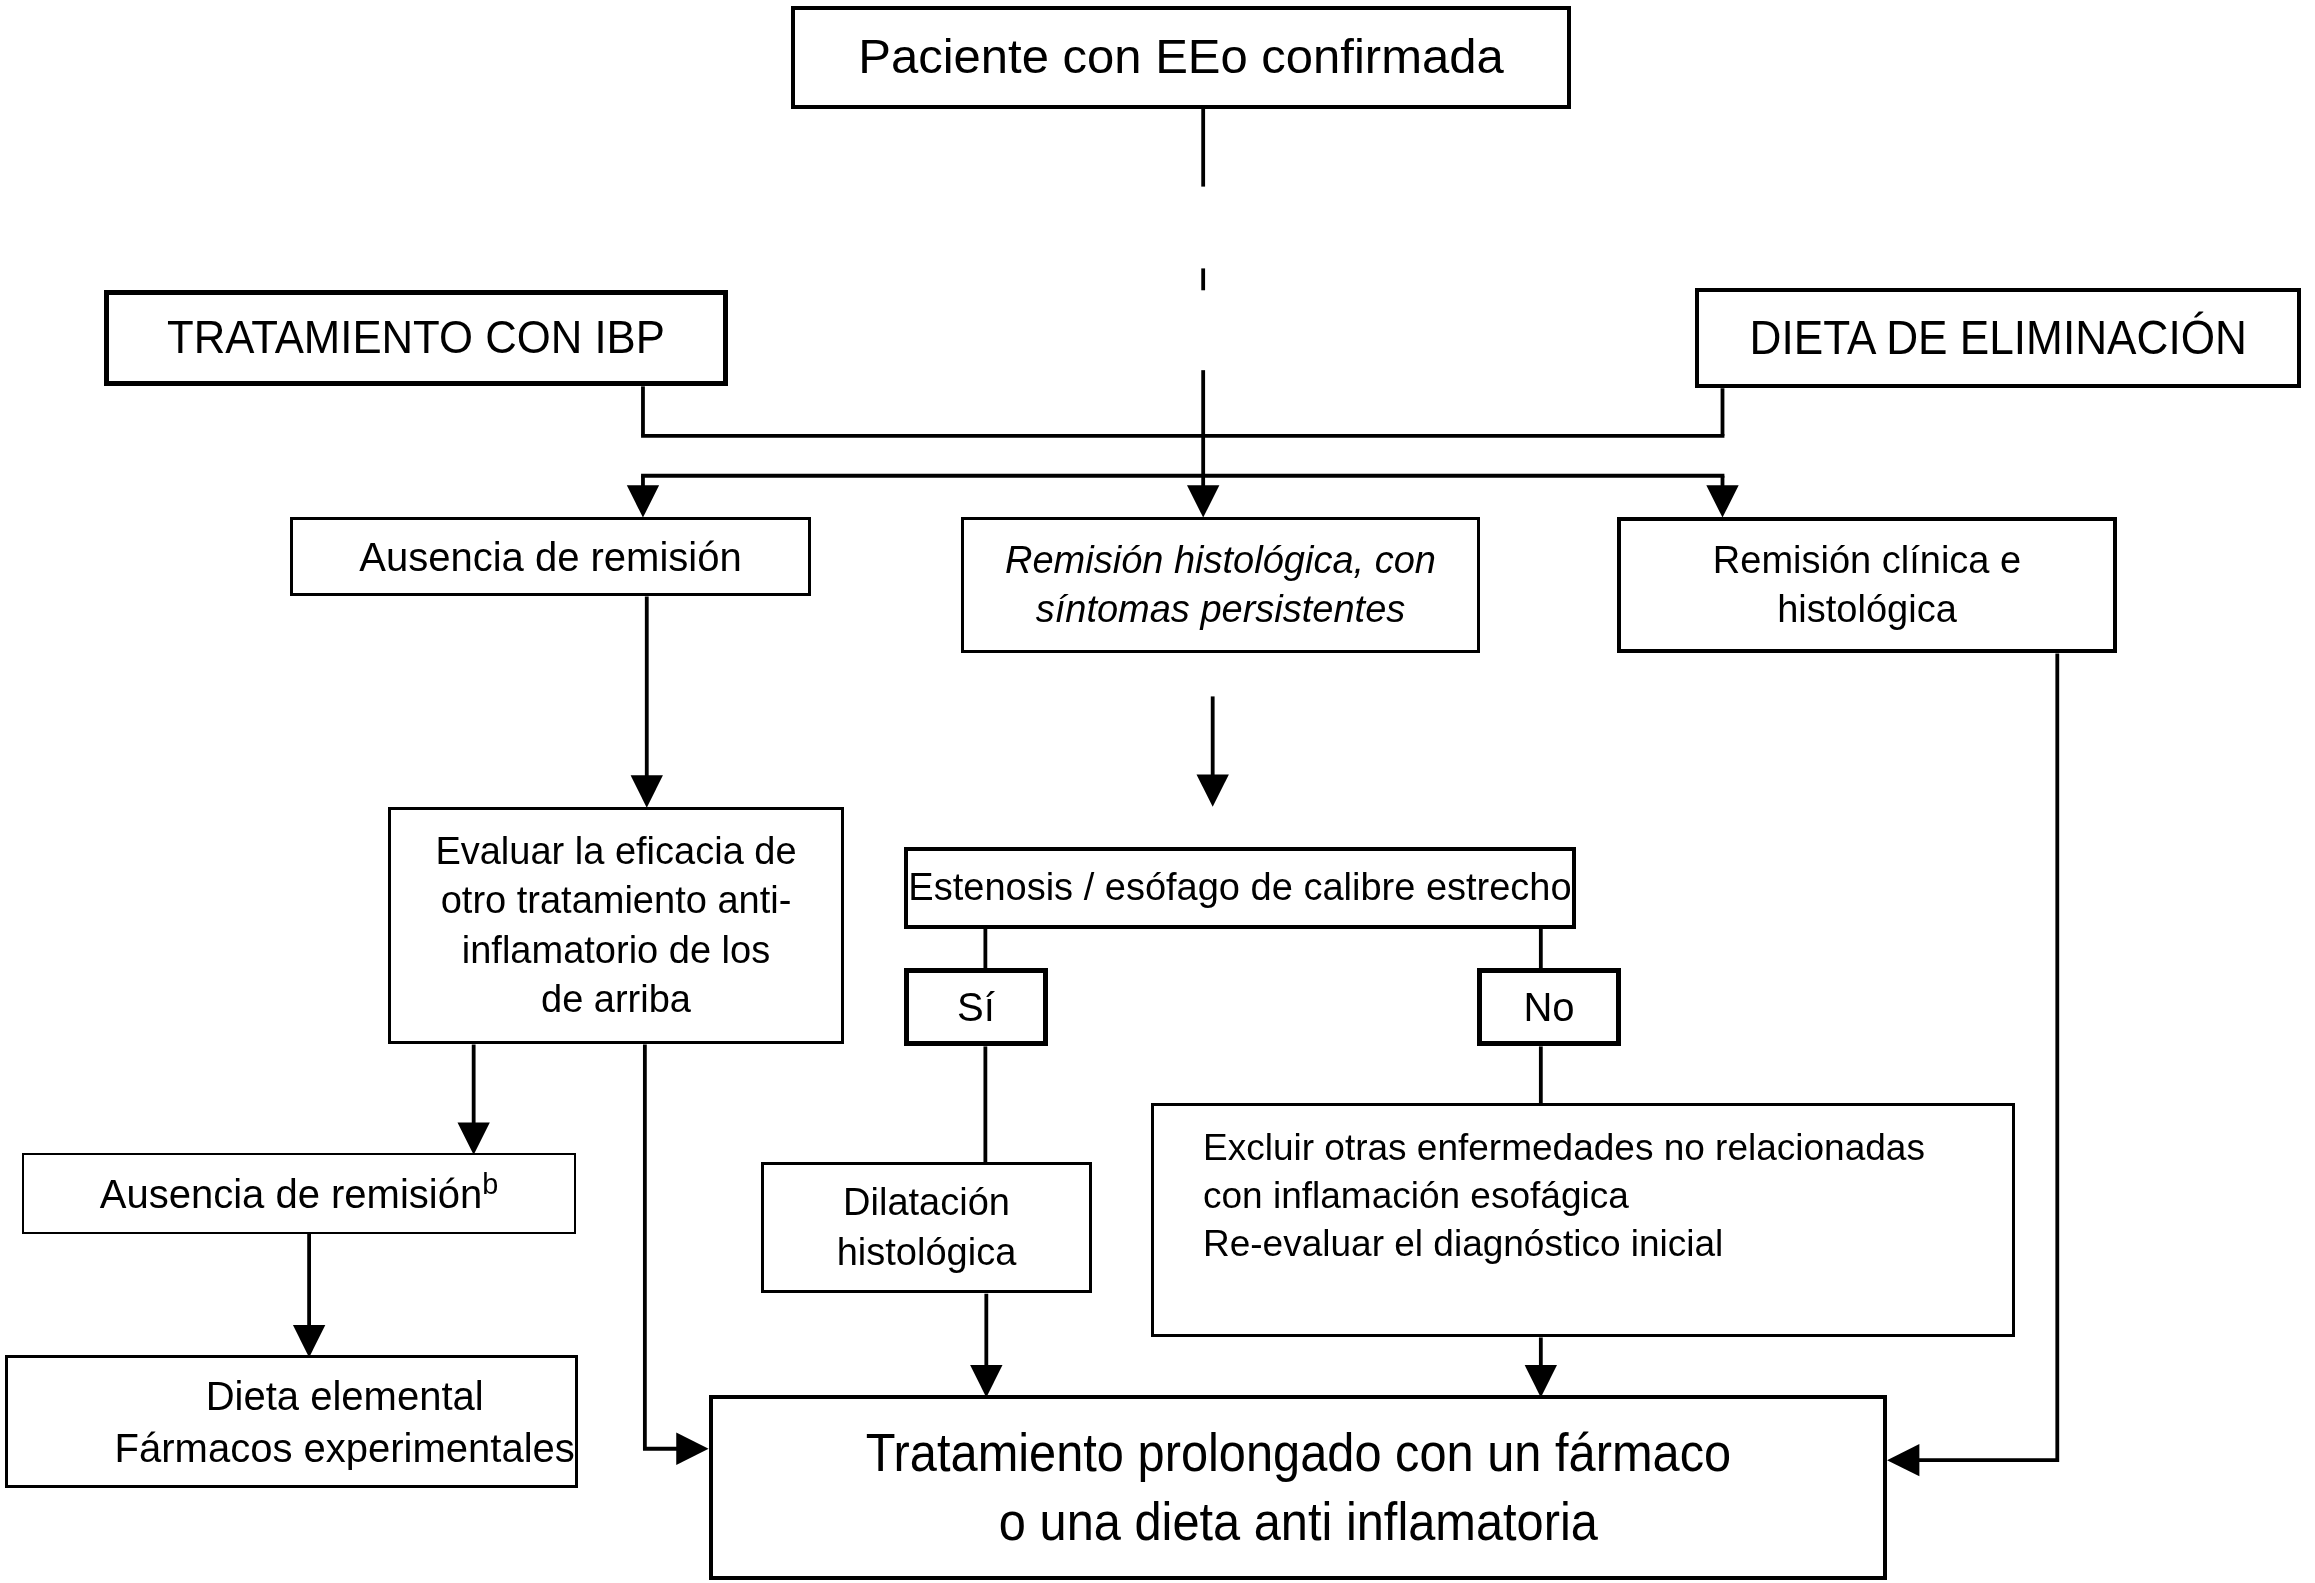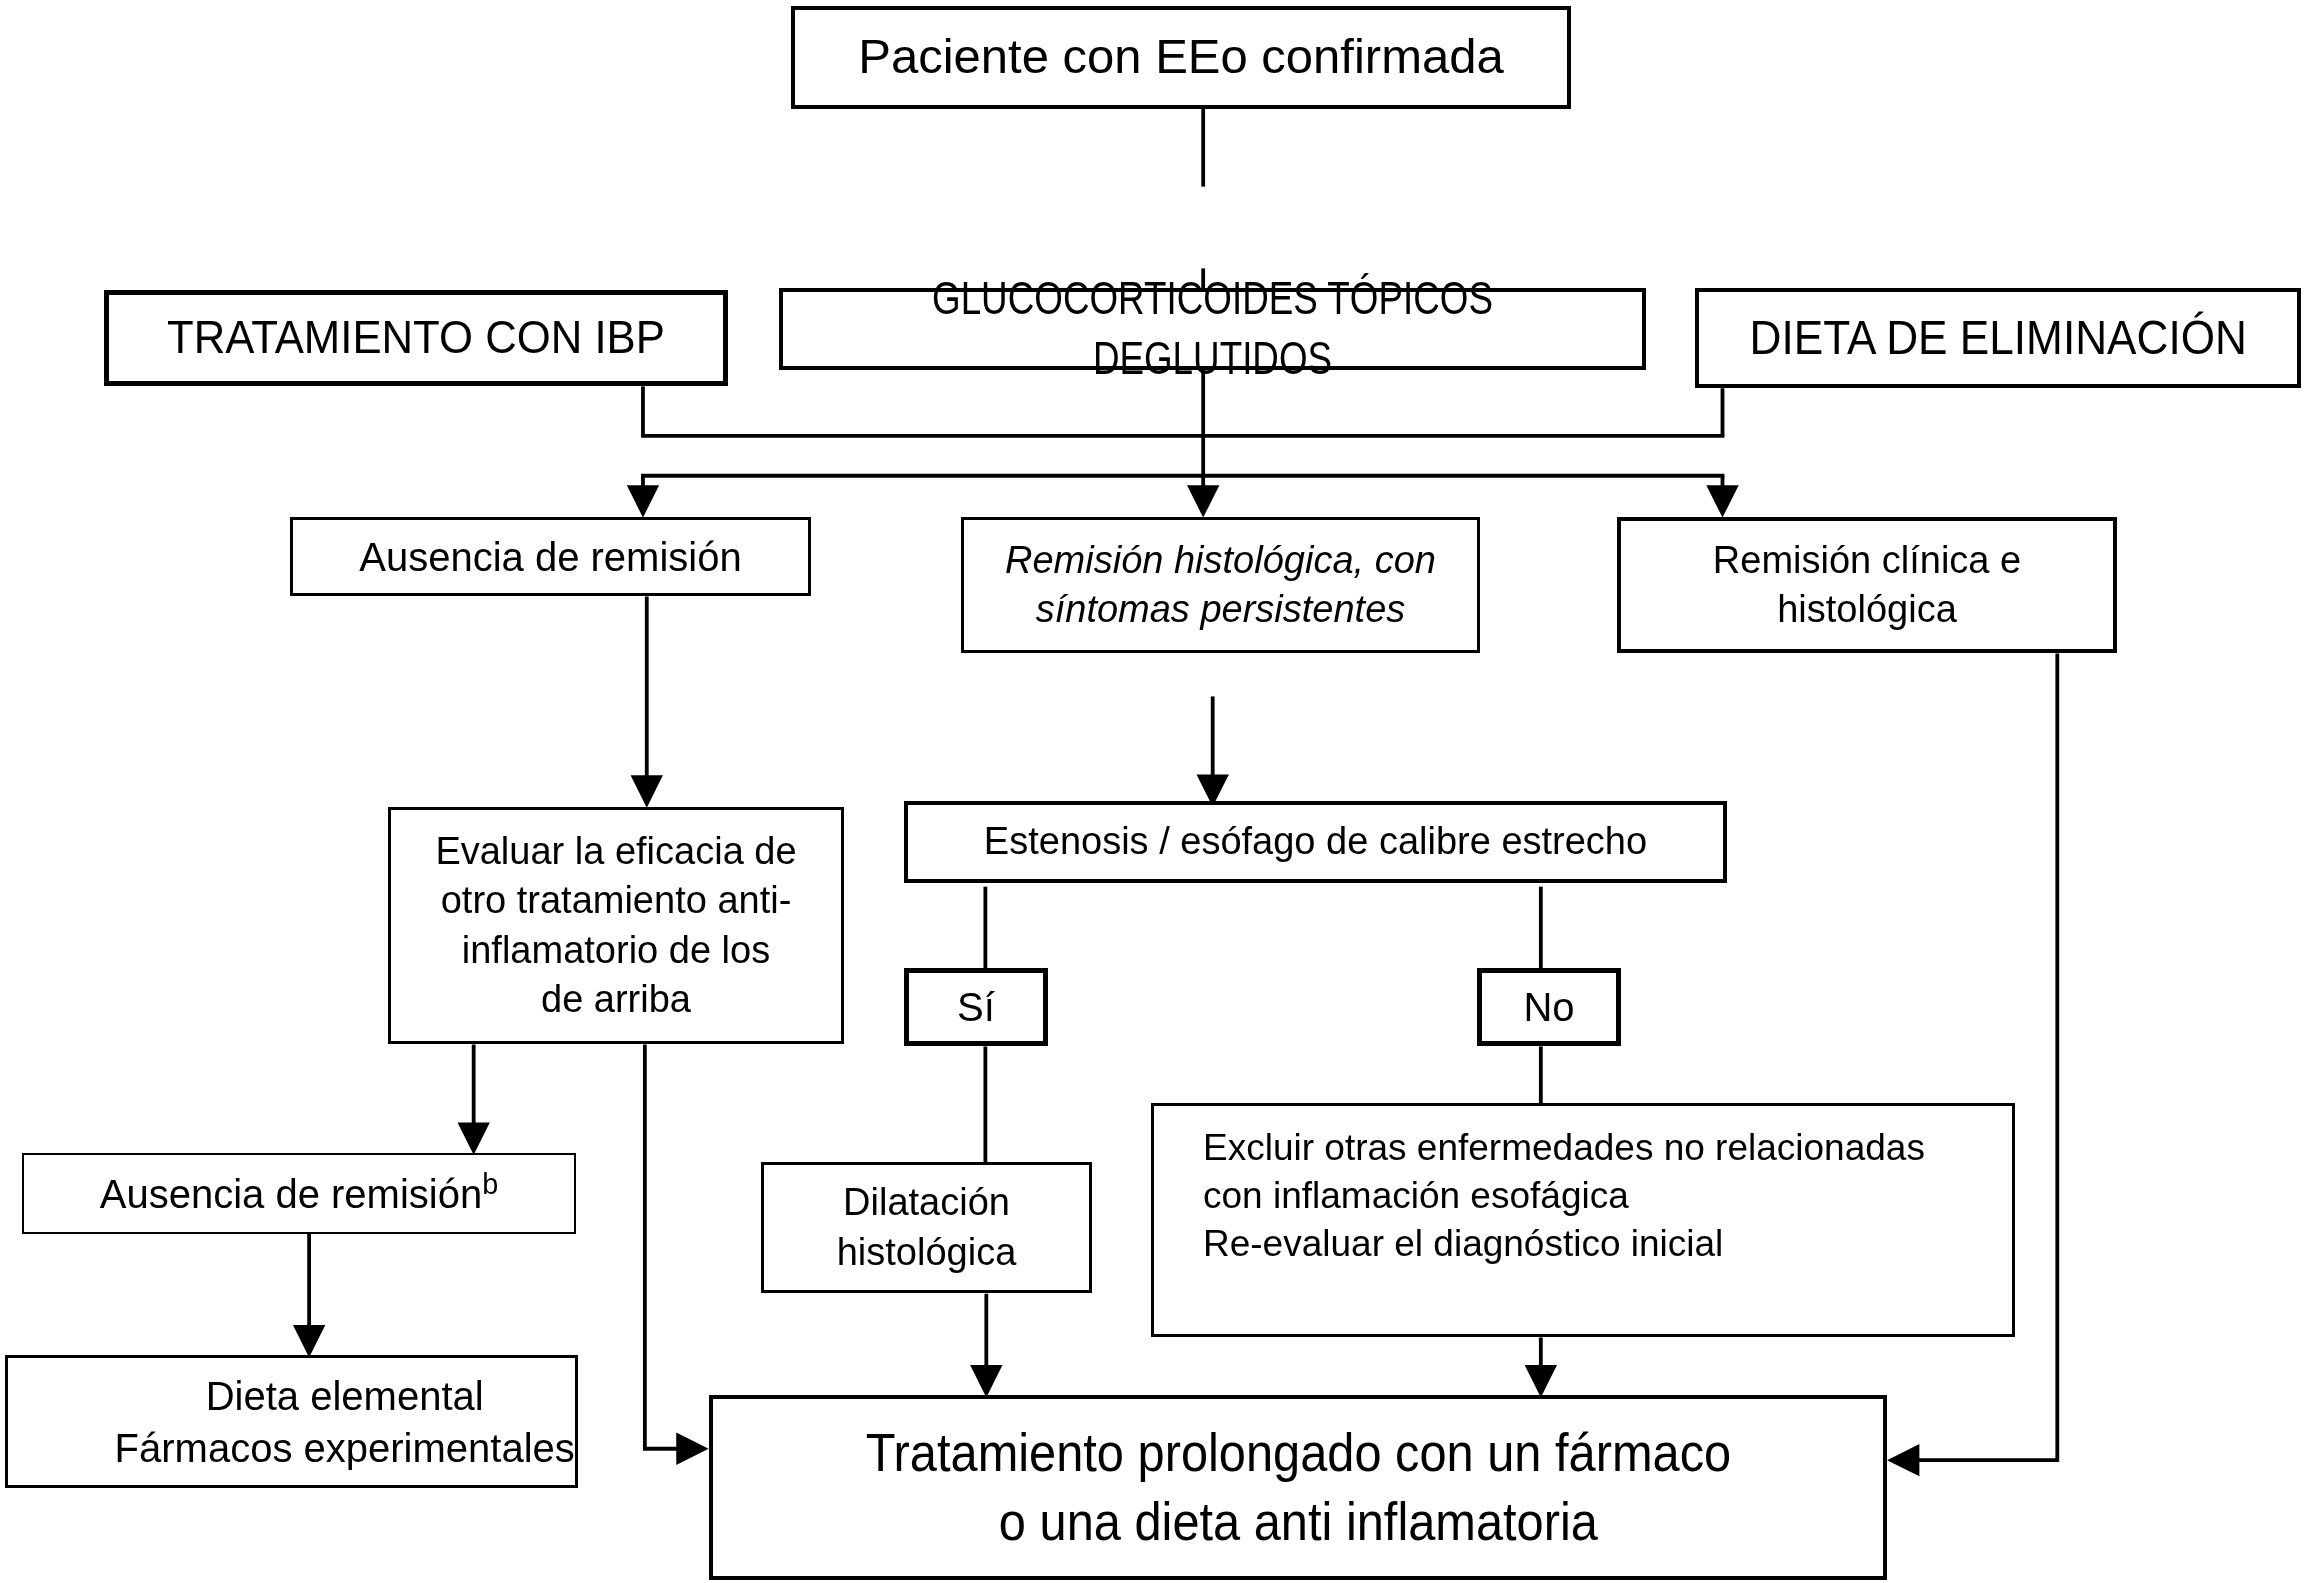--- a/index.html
+++ b/index.html
@@ -35,21 +35,21 @@
   #n-consider  {left:535px; top:185px; width:1333px; height:84px;  border-width:4.8px; font-size:40px;}
   #n-ibp       {left:104px; top:290px; width:624px;  height:96px; border-width:5.7px; font-size:46px;}
   #n-gluco     {left:779px; top:288px; width:867px;  height:82px;  border-width:4.8px; font-size:46px;}
   #n-dieta     {left:1695px;top:288px; width:606px;  height:100px; border-width:4.8px; font-size:48px;}
   
   #n-ausencia1 {left:290px; top:517px; width:521px;  height:79px;  font-size:40px;}
   #n-histo     {left:961px;top:517px; width:519px;  height:136px; font-size:38px;font-style:italic;}
   #n-clinica   {left:1617px;top:517px; width:500px;  height:136px; border-width:4.8px; font-size:38px;}
   
   #n-evaluar   {left:388px; top:807px; width:456px;  height:237px; font-size:38px;}
-  #n-estenosis {left:904px; top:801px; width:823px;  height:82px;  border-width:4.8px; font-size:38px;}
+  #n-estenosis {left:904px; top:847px; width:672px;  height:82px;  border-width:4.8px; font-size:38px;}
   #n-si        {left:904px; top:968px;width:144px;  height:78px;  border-width:5.7px; font-size:40px;}
   #n-no        {left:1477px;top:968px;width:144px;  height:78px;  border-width:5.7px; font-size:40px;}
   
   #n-ausencia2 {left:22px;  top:1153px;width:554px;  height:81px;  border-width:2.9px; font-size:40px;}
   #n-dilata    {left:761px; top:1162px;width:331px;  height:131px; font-size:38px;}
   #n-excluir   {left:1151px;top:1103px;width:864px;  height:234px; font-size:37px; justify-content:flex-start; text-align:left; padding-left:49px; padding-bottom:48px;}
   #n-elemental {left:4.8px;   top:1355px;width:573px;  height:133px; font-size:40px;justify-content:flex-end;}
   #n-final     {left:709px; top:1395px;width:1178px; height:185px; border-width:4.8px; font-size:53px;}
 </style>
 </head>
@@ -99,23 +99,20 @@
 
   <div class="node" id="n-patient">
     <span class="txt">Paciente con EEo confirmada</span>
   </div>
 
 
   <div class="node" id="n-ibp">
     <span class="txt sx95">TRATAMIENTO CON IBP</span>
   </div>
 
-  <div class="node" id="n-gluco">
-    <span class="txt sx80">GLUCOCORTICOIDES TÓPICOS DEGLUTIDOS</span>
-  </div>
 
   <div class="node" id="n-dieta">
     <span class="txt sx92">DIETA DE ELIMINACIÓN</span>
   </div>
 
   <div class="node" id="n-ausencia1">
     <span class="txt">Ausencia de remisión</span>
   </div>
 
   <div class="node" id="n-histo">

